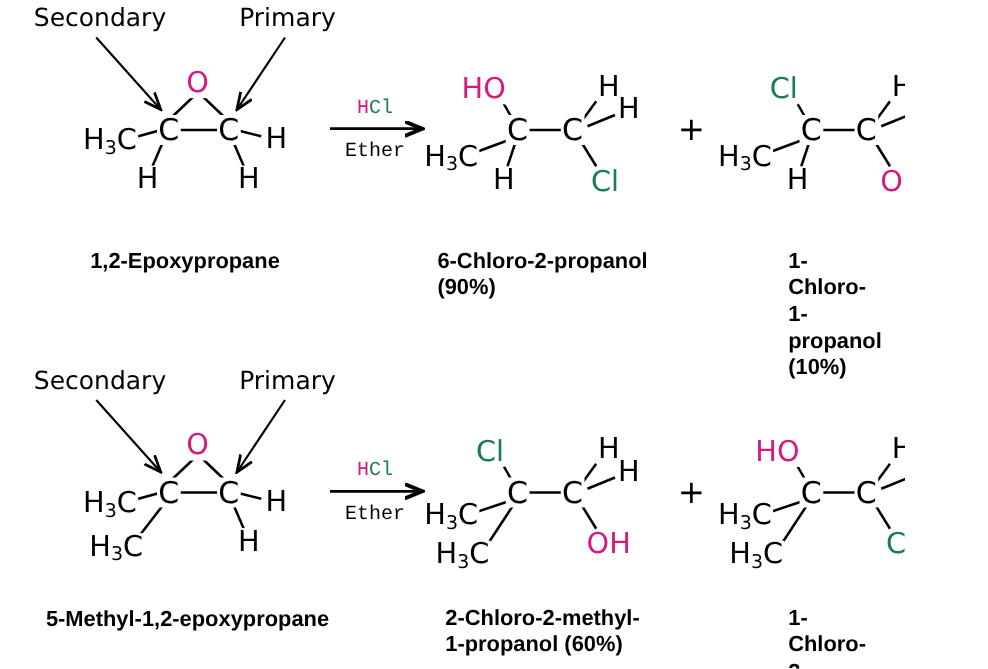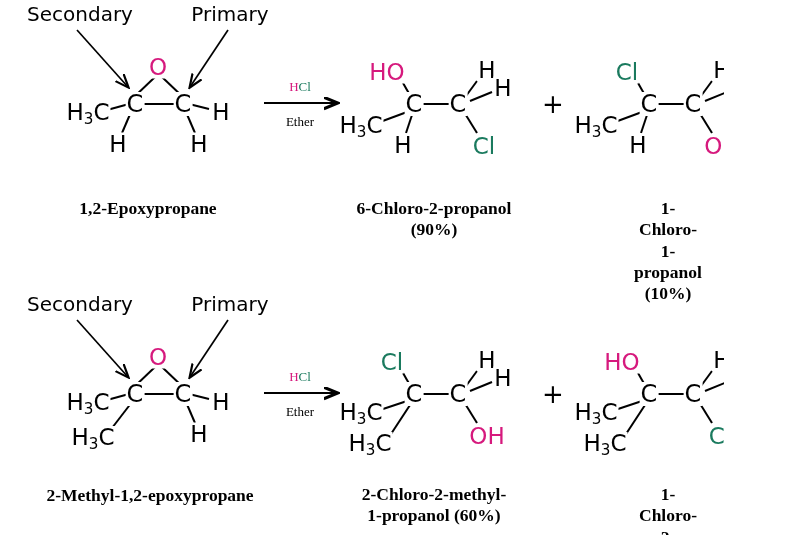--- a/index.html
+++ b/index.html
@@ -45,45 +45,45 @@
     font-size: 20px;
     line-height: 1;
     white-space: nowrap;
     color: #000000;
     transform: translate(-50%, -50%);
   }
 
   
   .caption {
     position: absolute;
-    font-family: Liberation Serif, serif;
+    font-family: Liberation Sans, sans-serif;
     font-weight: bold;
     font-size: 17.5px;
     line-height: 1.22;
-    text-align: center;
+    text-align: left;
     white-space: pre-line;
     color: #000000;
     transform: translateX(-50%);
   }
 
   
   .plus {
     position: absolute;
     font-family: "DejaVu Sans", sans-serif;
     font-size: 26px;
     line-height: 1;
     transform: translate(-50%, -50%);
     color: #000000;
   }
 
   
   .cond {
     position: absolute;
-    font-family: Liberation Serif, serif;
-    font-size: 13px;
+    font-family: Liberation Mono, monospace;
+    font-size: 16px;
     line-height: 1;
     white-space: nowrap;
     transform: translate(-50%, -50%);
   }
 
   svg.bonds {
     position: absolute;
     left: 0; top: 0;
     width: 790px;
     height: 535px;
@@ -234,21 +234,21 @@
   <div class="callout" style="left:230px; top:304px;">Primary</div>
 
   <div class="atom ox" style="left:158px; top:357px;">O</div>
   <div class="atom c" style="left:135px; top:394px;">C</div>
   <div class="atom c" style="left:183px; top:394px;">C</div>
   <div class="atom" style="left:88px; top:404px;">H<sub>3</sub>C</div>
   <div class="atom" style="left:93px; top:439px;">H<sub>3</sub>C</div>
   <div class="atom" style="left:221px; top:402px;">H</div>
   <div class="atom" style="left:199px; top:434px;">H</div>
 
-  <div class="caption" style="left:150px; top:485px;">2-Methyl-1,2-epoxypropane</div>
+  <div class="caption" style="left:150px; top:485px;">5-Methyl-1,2-epoxypropane</div>
 
   <div class="cond" style="left:300px; top:376px;">
     <span class="ox">H</span><span class="grn">Cl</span>
   </div>
   <div class="cond" style="left:300px; top:411px;">Ether</div>
 
   <div class="atom grn" style="left:392px; top:362px;">Cl</div>
   <div class="atom c" style="left:414px; top:394px;">C</div>
   <div class="atom c" style="left:458px; top:394px;">C</div>
   <div class="atom" style="left:361px; top:414px;">H<sub>3</sub>C</div>

